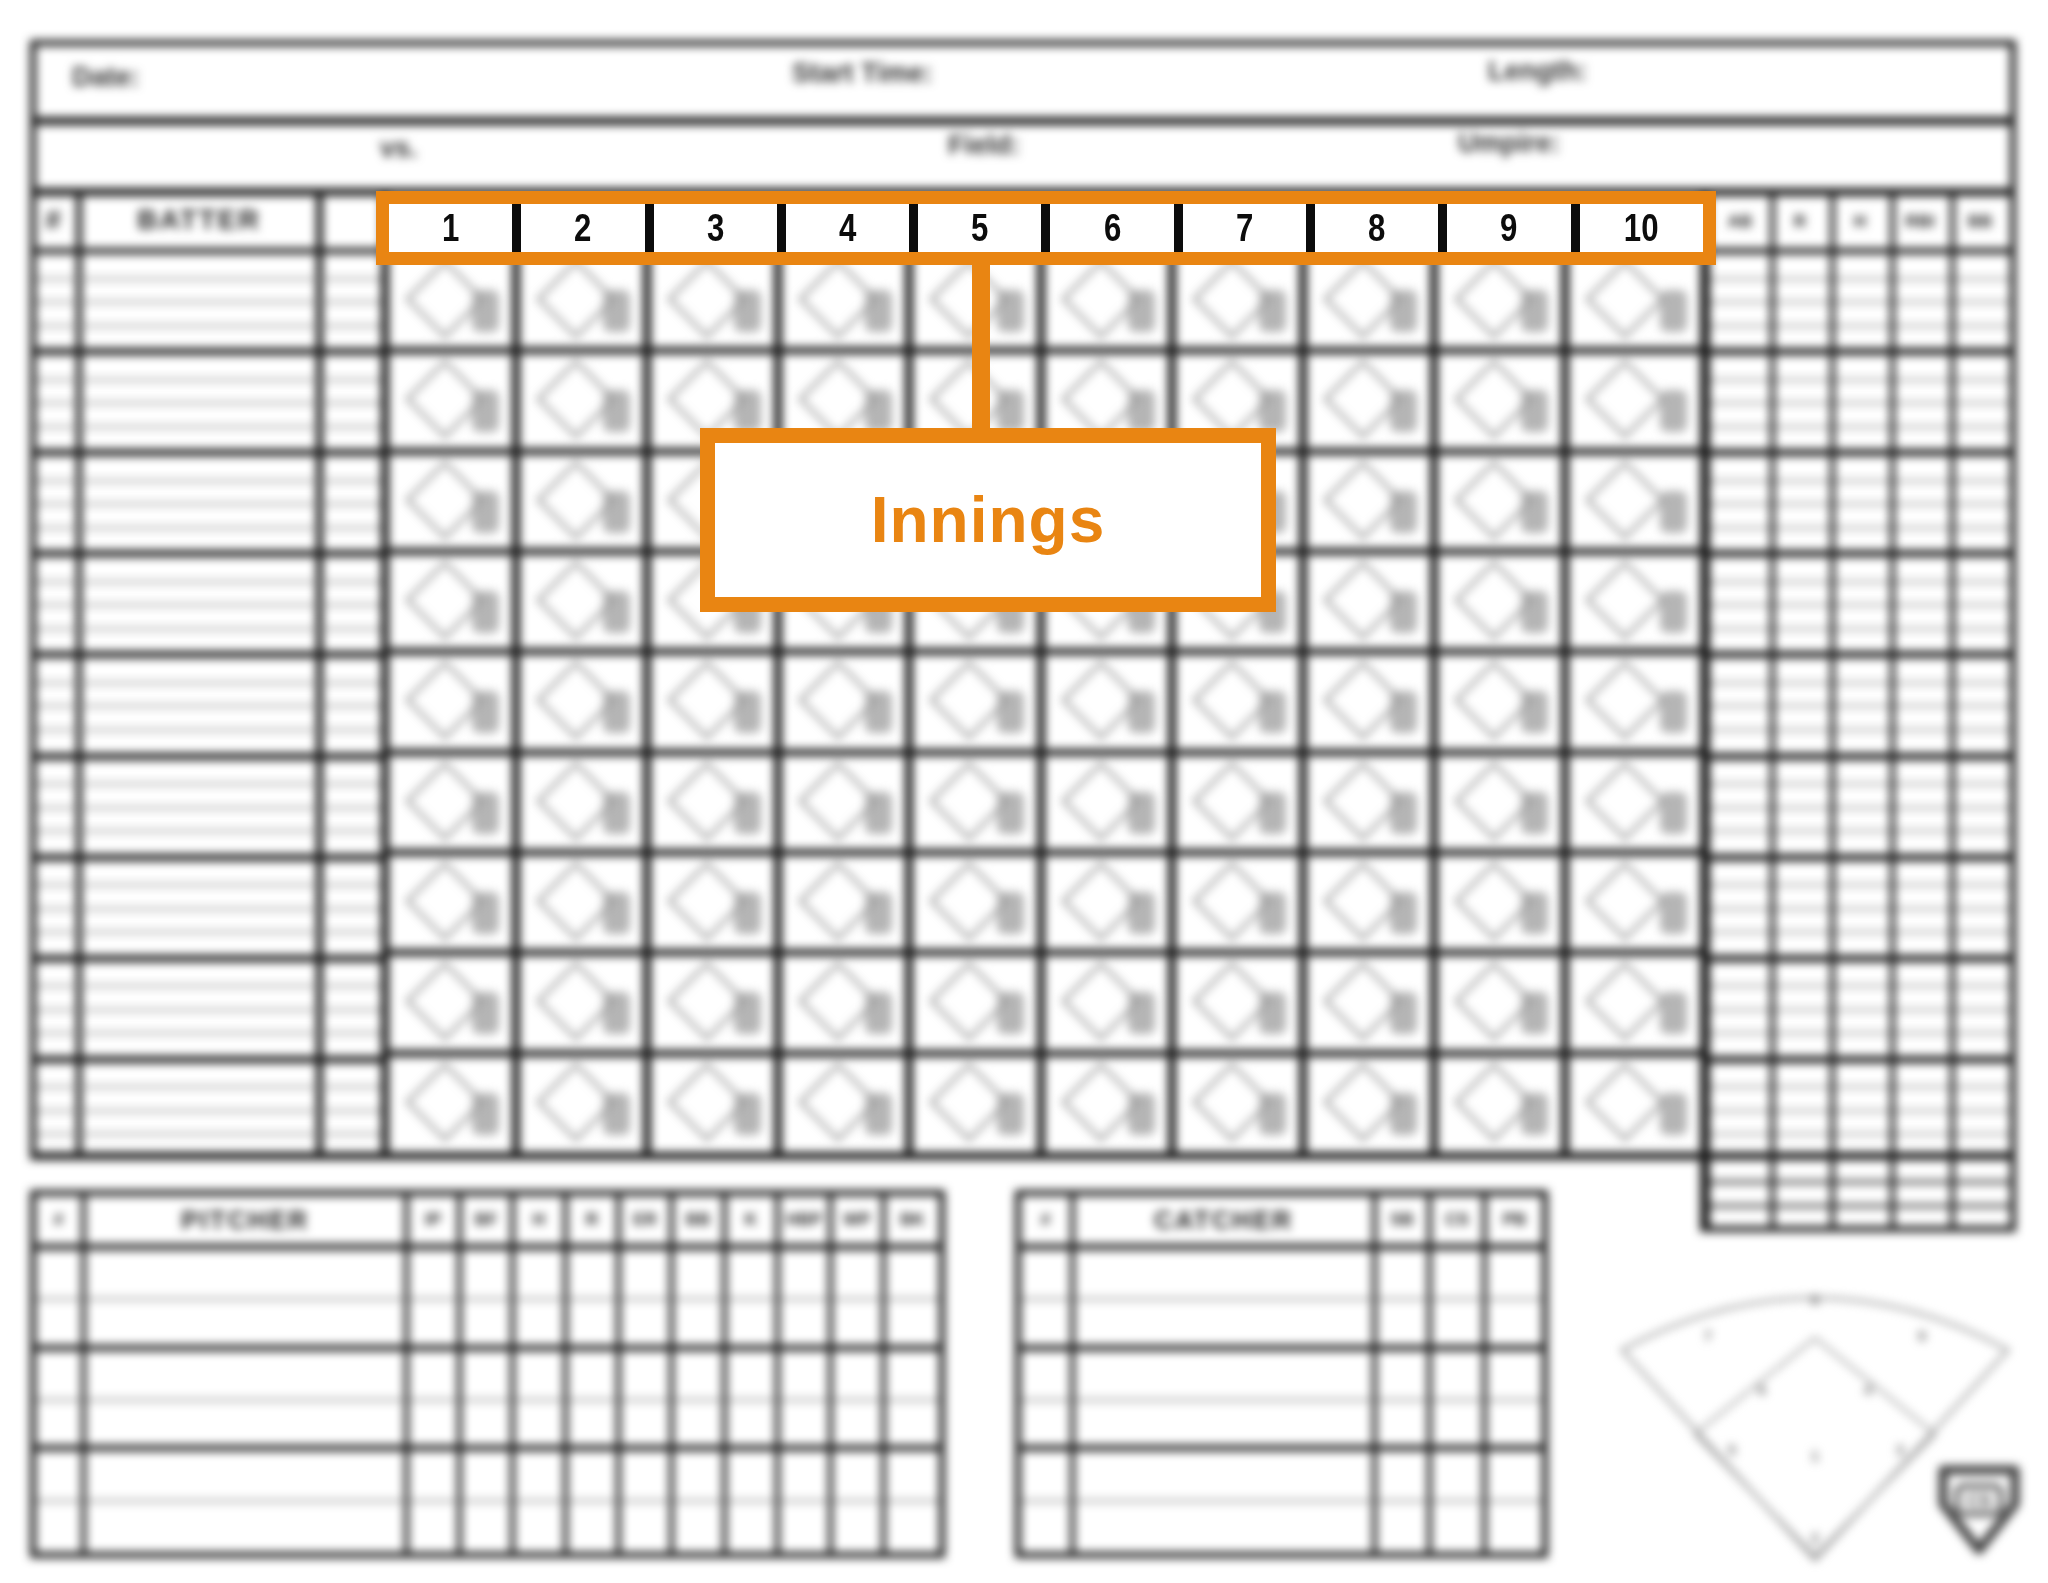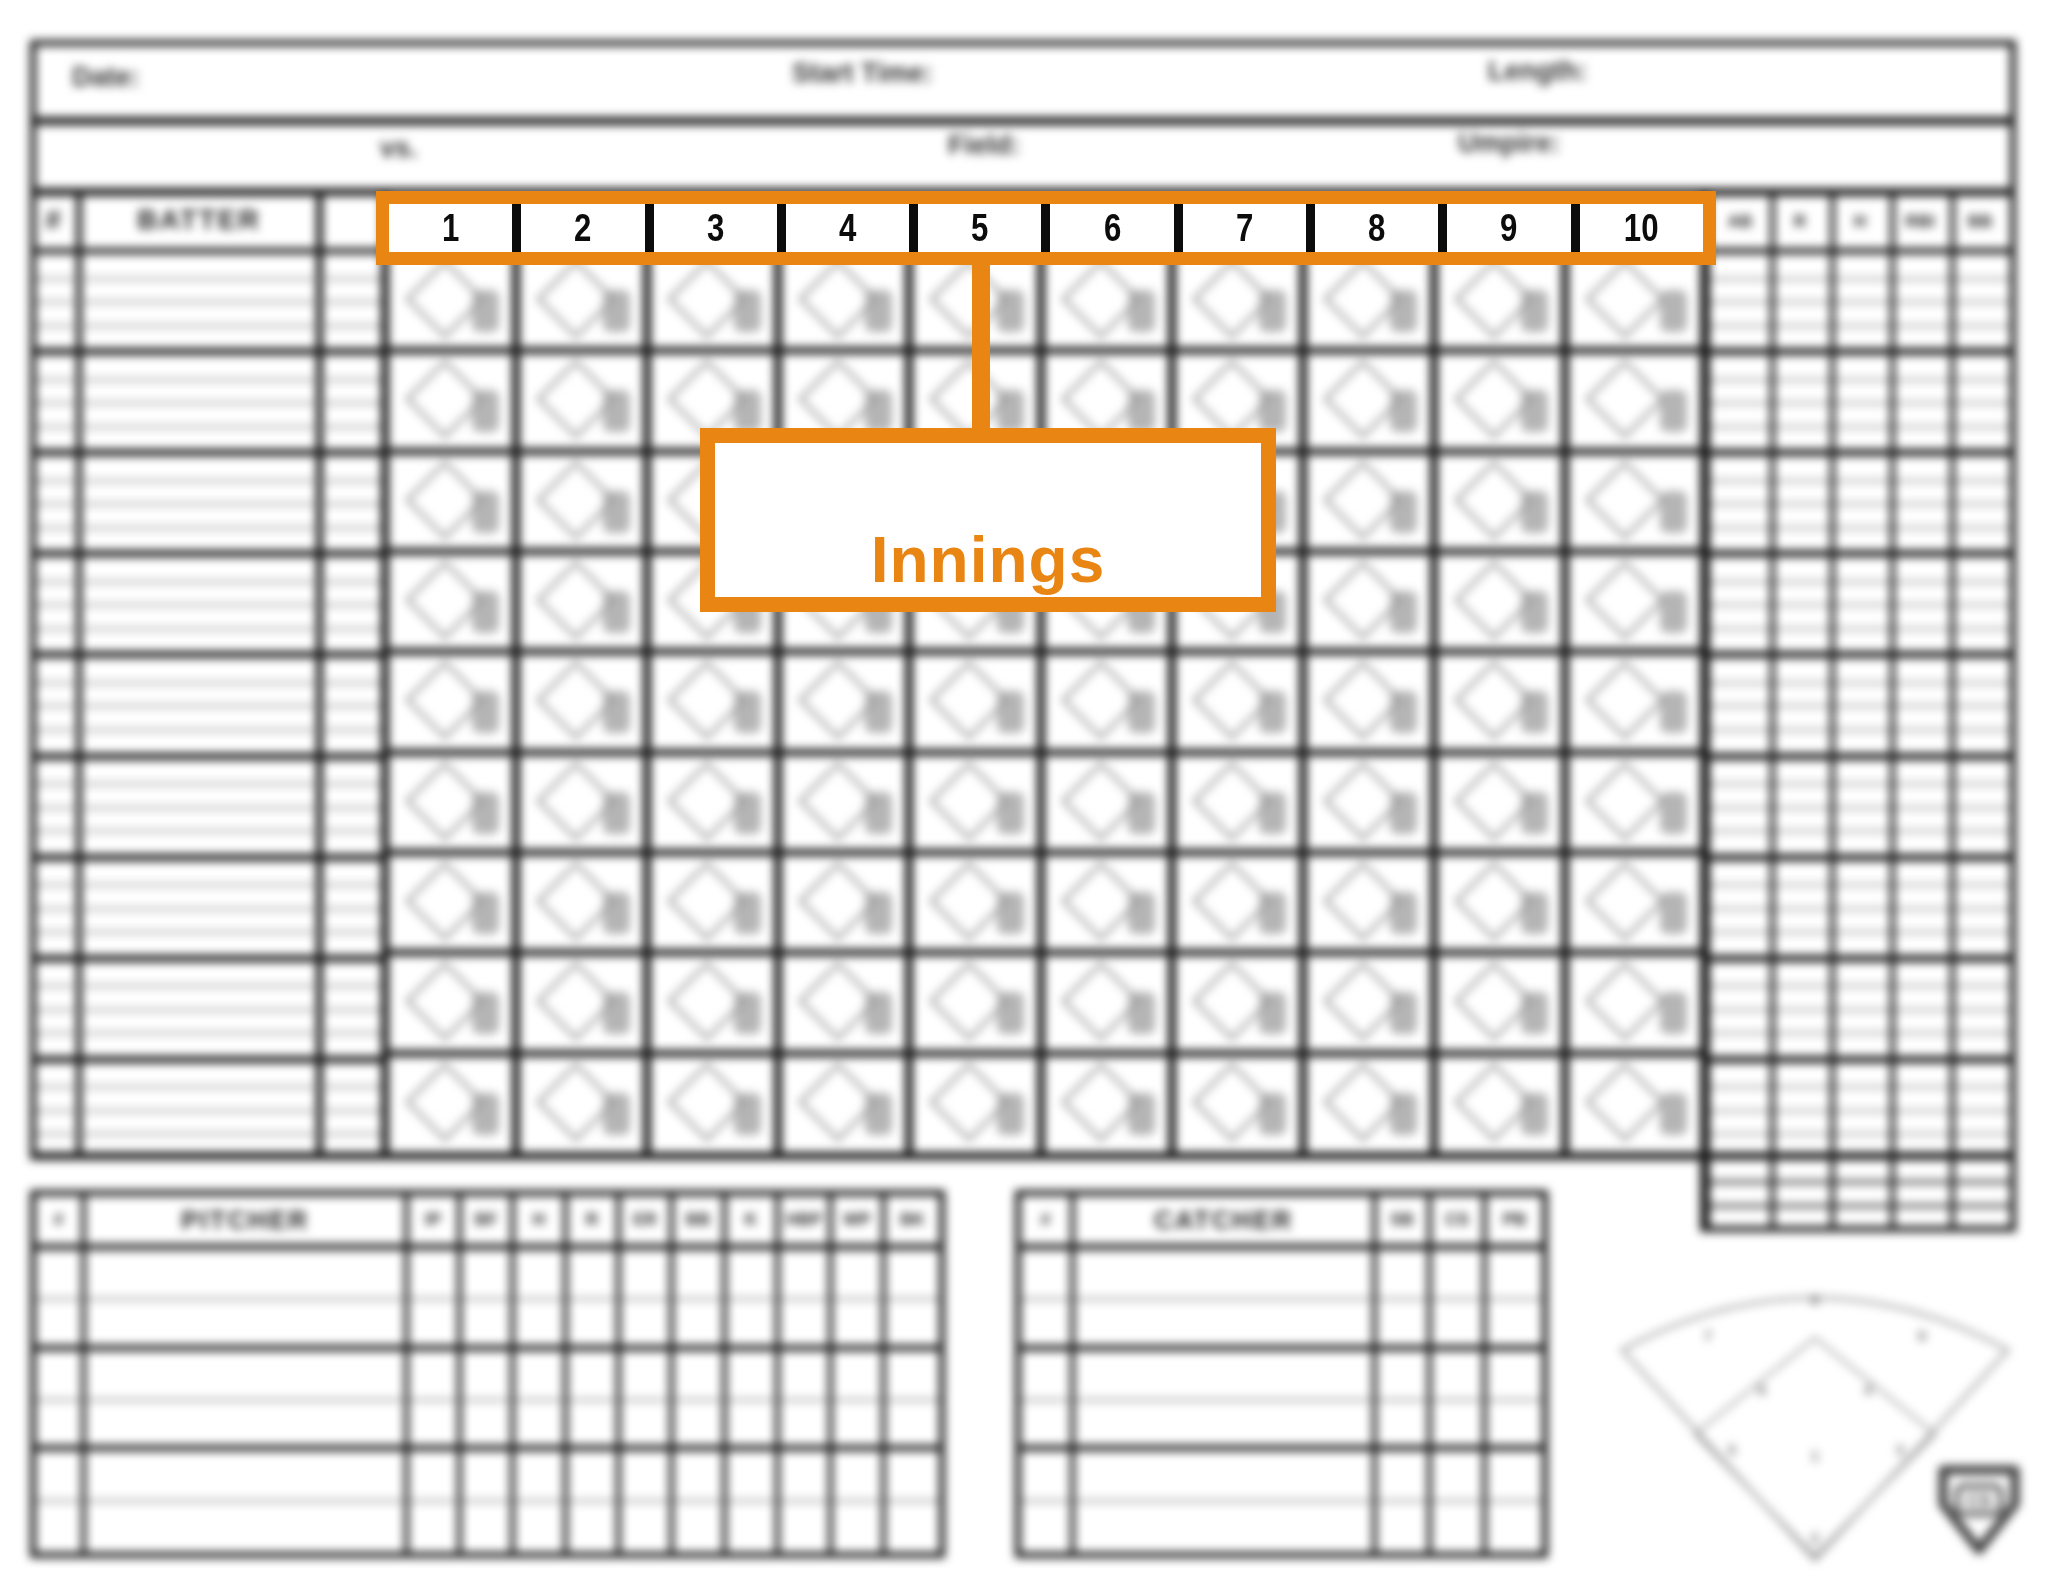--- a/index.html
+++ b/index.html
@@ -39,21 +39,21 @@
   #field-svg{position:absolute;left:1600px;top:1238px}
   #logo-svg{position:absolute;left:1935px;top:1462px}
   
   #innings-strip{position:absolute;left:376px;top:191px;width:1340px;height:74px;padding:13px}
   #strip-cells{display:flex;height:100%;background:#fff}
   .strip-cell{flex:1;display:flex;align-items:center;justify-content:center}
   .num{font-weight:700;font-size:38px;color:#0c0c0c;transform:scaleX(.82);display:inline-block}
   .strip-sep{width:9px;background:#0c0c0c}
   #connector{position:absolute;left:972px;top:263px;width:18px;height:167px}
   #callout{position:absolute;left:700px;top:428px;width:576px;height:184px;background:#fff;
-           border:15px solid #E98512;display:flex;align-items:flex-end;justify-content:center}
+           border:15px solid #E98512;display:flex;align-items:center;justify-content:center}
   #callout .ctext{font-size:64px;font-weight:700;letter-spacing:1px}
 </style>
 </head>
 <body>
 
 <div id="stage">
 
   <div id="sheet">
 
     <div class="hl" style="left:30px;top:40px;width:1986px;height:6px"></div>

